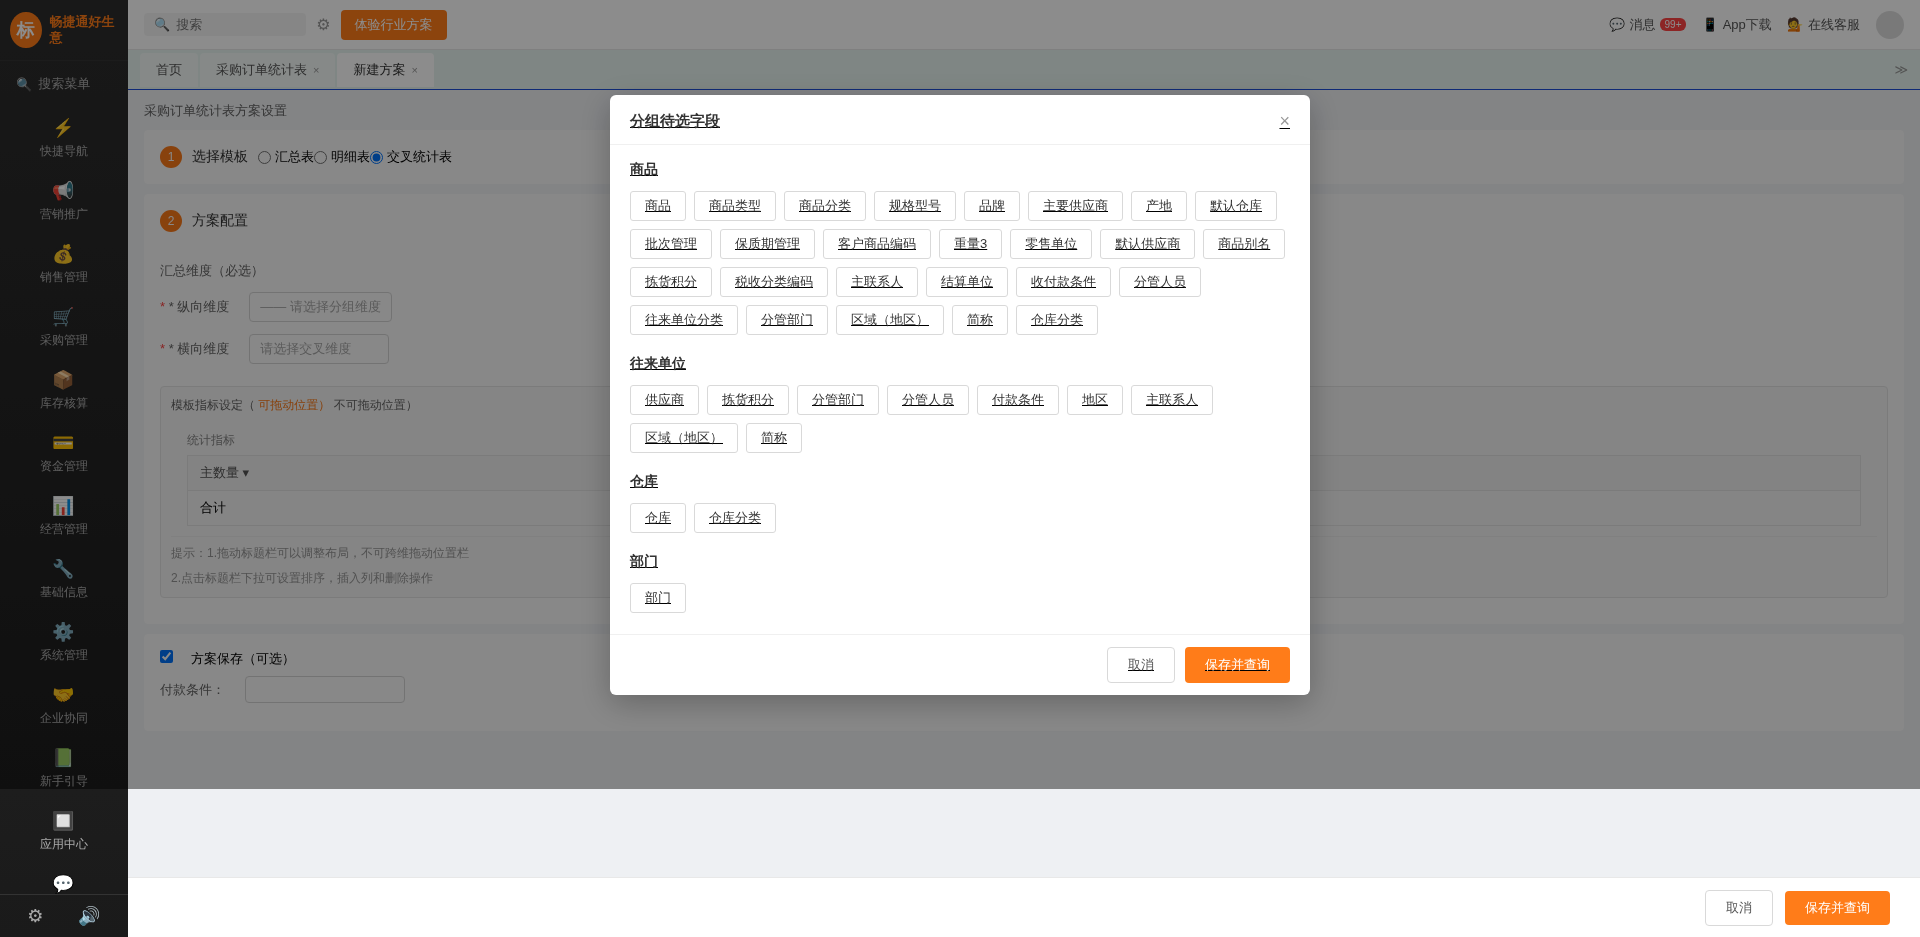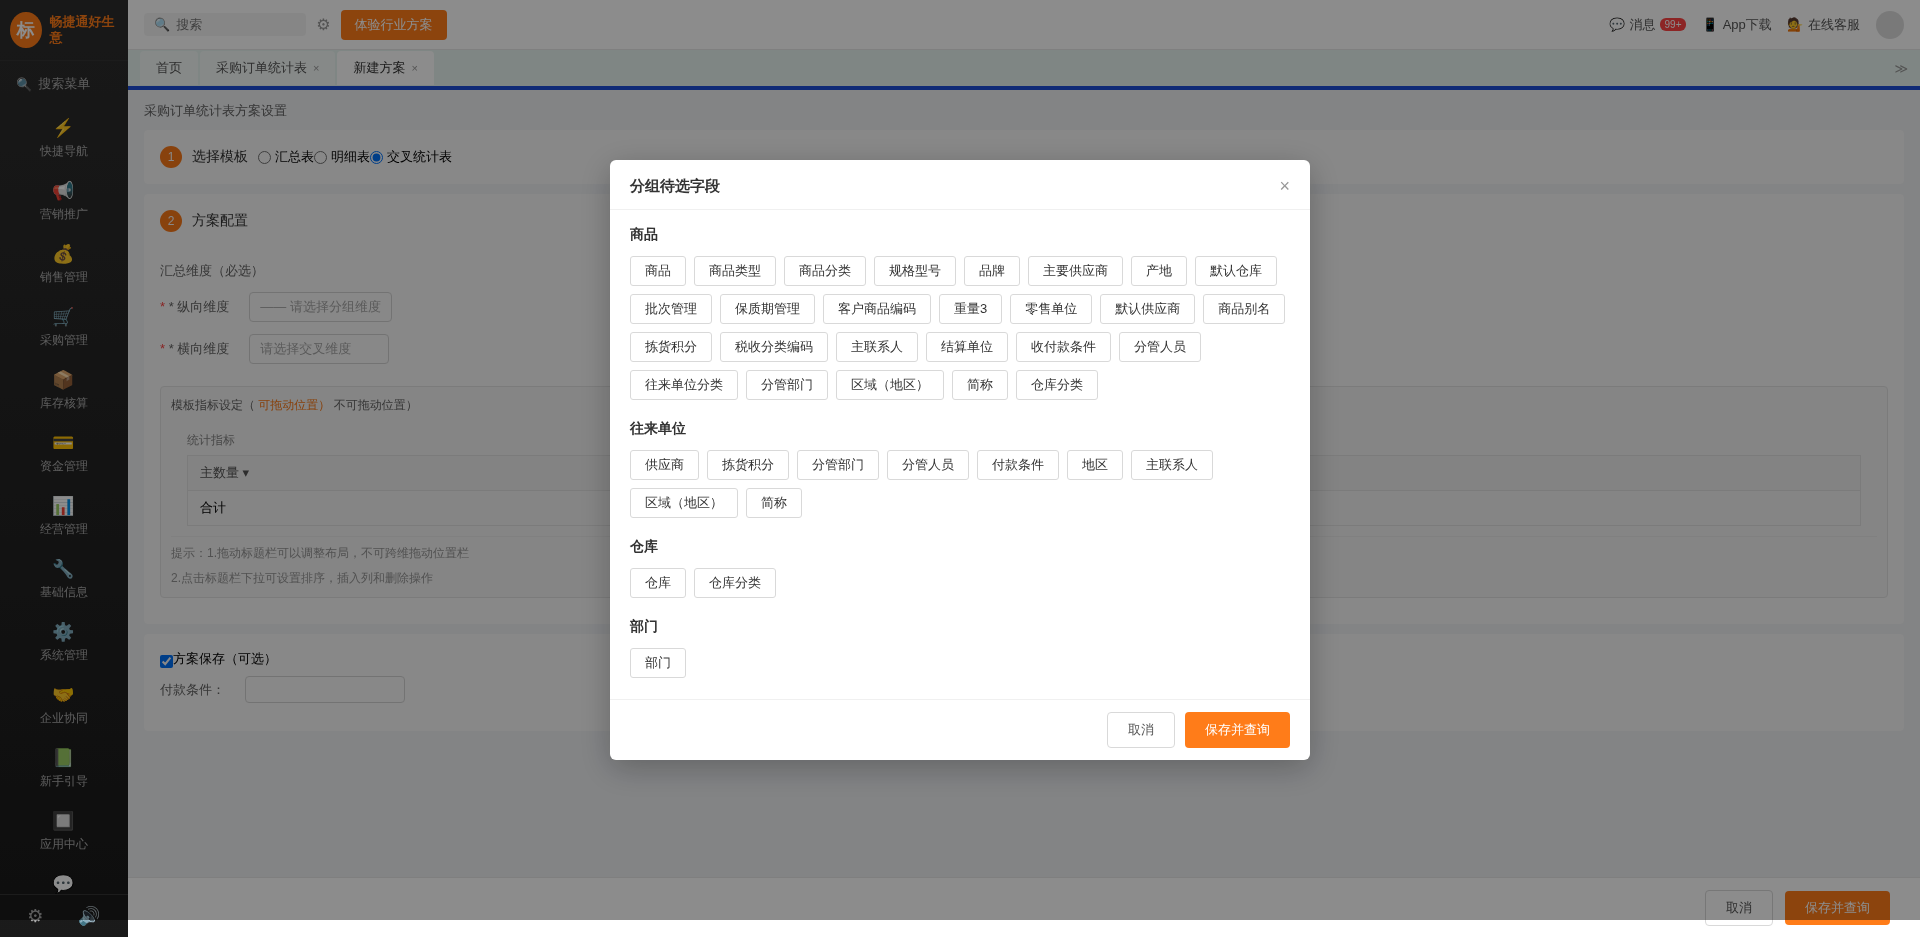--- a/index.html
+++ b/index.html
@@ -28,34 +28,34 @@
     .header { height: 50px; background: #fff; display: flex; align-items: center; padding: 0 16px; border-bottom: 1px solid #e8e8e8; justify-content: space-between; }
     .header-left { display: flex; align-items: center; gap: 10px; }
     .header-search { display: flex; align-items: center; background: #f5f5f5; border-radius: 4px; padding: 4px 10px; gap: 6px; }
     .header-search input { border: none; background: transparent; outline: none; font-size: 13px; width: 120px; }
     .header-btn { background: #ff7c19; color: white; border: none; border-radius: 4px; padding: 6px 14px; cursor: pointer; font-size: 13px; }
     .header-right { display: flex; align-items: center; gap: 16px; color: #555; font-size: 13px; }
     .header-right-item { display: flex; align-items: center; gap: 4px; cursor: pointer; }
     .badge { background: #ff4444; color: white; border-radius: 6px; padding: 1px 5px; font-size: 10px; }
 
     
-    .tabs { height: 40px; background: #e8f5f0; display: flex; align-items: center; padding: 0 12px; gap: 2px; border-bottom: 4px solid #1d4ed8; }
+    .tabs { height: 40px; background: #e8f5f0; display: flex; align-items: center; padding: 0 12px; gap: 2px; border-bottom: 1px solid #1d4ed8; }
     .tab { padding: 8px 16px; cursor: pointer; font-size: 13px; color: #555; background: rgba(255,255,255,0.5); border-radius: 4px 4px 0 0; display: flex; align-items: center; gap: 6px; }
     .tab.active { background: #fff; color: #333; font-weight: 500; }
     .tab-close { color: #999; font-size: 11px; cursor: pointer; }
 
     
     .page-content { flex: 1; overflow: auto; padding: 12px 16px; background: #f5f7fa; }
     .breadcrumb { font-size: 13px; color: #666; margin-bottom: 10px; }
     .section-step { display: flex; align-items: center; gap: 10px; background: #fff; padding: 12px 16px; border-radius: 4px; margin-bottom: 10px; }
     .step-badge { width: 22px; height: 22px; border-radius: 50%; background: #ff7c19; color: white; font-size: 12px; display: flex; align-items: center; justify-content: center; }
     .section-title { font-size: 14px; font-weight: 500; color: #333; }
 
     
-    .modal-overlay { position: fixed; top: 0; left: 0; width: 1920px; height: 920px; background: rgba(0,0,0,0.45); z-index: 1000; display: flex; align-items: center; justify-content: center; }
+    .modal-overlay { position: fixed; top: 0; left: 0; width: 1920px; height: 789px; background: rgba(0,0,0,0.45); z-index: 1000; display: flex; align-items: center; justify-content: center; text-decoration: underline; }
     .modal { background: #fff; border-radius: 6px; width: 700px; max-height: 600px; display: flex; flex-direction: column; box-shadow: 0 8px 32px rgba(0,0,0,0.25); }
     .modal-header { display: flex; align-items: center; justify-content: space-between; padding: 16px 20px 12px; border-bottom: 1px solid #f0f0f0; }
     .modal-title { font-size: 15px; font-weight: 600; color: #333; }
     .modal-close { background: none; border: none; cursor: pointer; font-size: 18px; color: #999; }
     .modal-body { flex: 1; overflow-y: auto; padding: 16px 20px; }
     .modal-footer { padding: 12px 20px; border-top: 1px solid #f0f0f0; display: flex; justify-content: flex-end; gap: 10px; }
 
     
     .field-group { margin-bottom: 20px; }
     .field-group-title { font-size: 14px; font-weight: 600; color: #333; margin-bottom: 12px; }
@@ -75,21 +75,21 @@
     .radio-option { display: flex; align-items: center; gap: 4px; font-size: 13px; cursor: pointer; }
     .select-field { border: 1px solid #d9d9d9; border-radius: 4px; padding: 5px 10px; font-size: 13px; display: flex; align-items: center; gap: 6px; min-width: 140px; color: #aaa; }
     .stats-table { width: 100%; border-collapse: collapse; font-size: 13px; }
     .stats-table th, .stats-table td { border: 1px solid #e8e8e8; padding: 8px 12px; text-align: left; }
     .stats-table th { background: #f5f5f5; color: #555; font-weight: 500; }
     .sub-section { padding: 10px 16px; border-bottom: 1px solid #f0f0f0; }
     .indicator-area { background: #f9f9f9; border: 1px solid #e8e8e8; border-radius: 4px; padding: 10px; margin-bottom: 10px; }
     .indicator-label { font-size: 12px; color: #666; margin-bottom: 8px; }
     .tip-text { font-size: 12px; color: #999; margin-top: 8px; }
     .option-row { display: flex; align-items: center; gap: 8px; margin-bottom: 8px; }
-    .checkbox-label { display: flex; align-items: flex-end; gap: 0; font-size: 13px; }
+    .checkbox-label { display: flex; align-items: flex-start; gap: 18px; font-size: 13px; }
     .name-input { border: 1px solid #d9d9d9; border-radius: 4px; padding: 5px 10px; font-size: 13px; width: 160px; outline: none; }
     .bottom-bar { height: 60px; background: #fff; border-top: 1px solid #e8e8e8; display: flex; align-items: center; justify-content: flex-end; padding: 0 30px; gap: 12px; }
   </style>
 </head>
 <body>
 
 <div class="app-container">
 
   <div class="sidebar">
     <div class="sidebar-logo">

